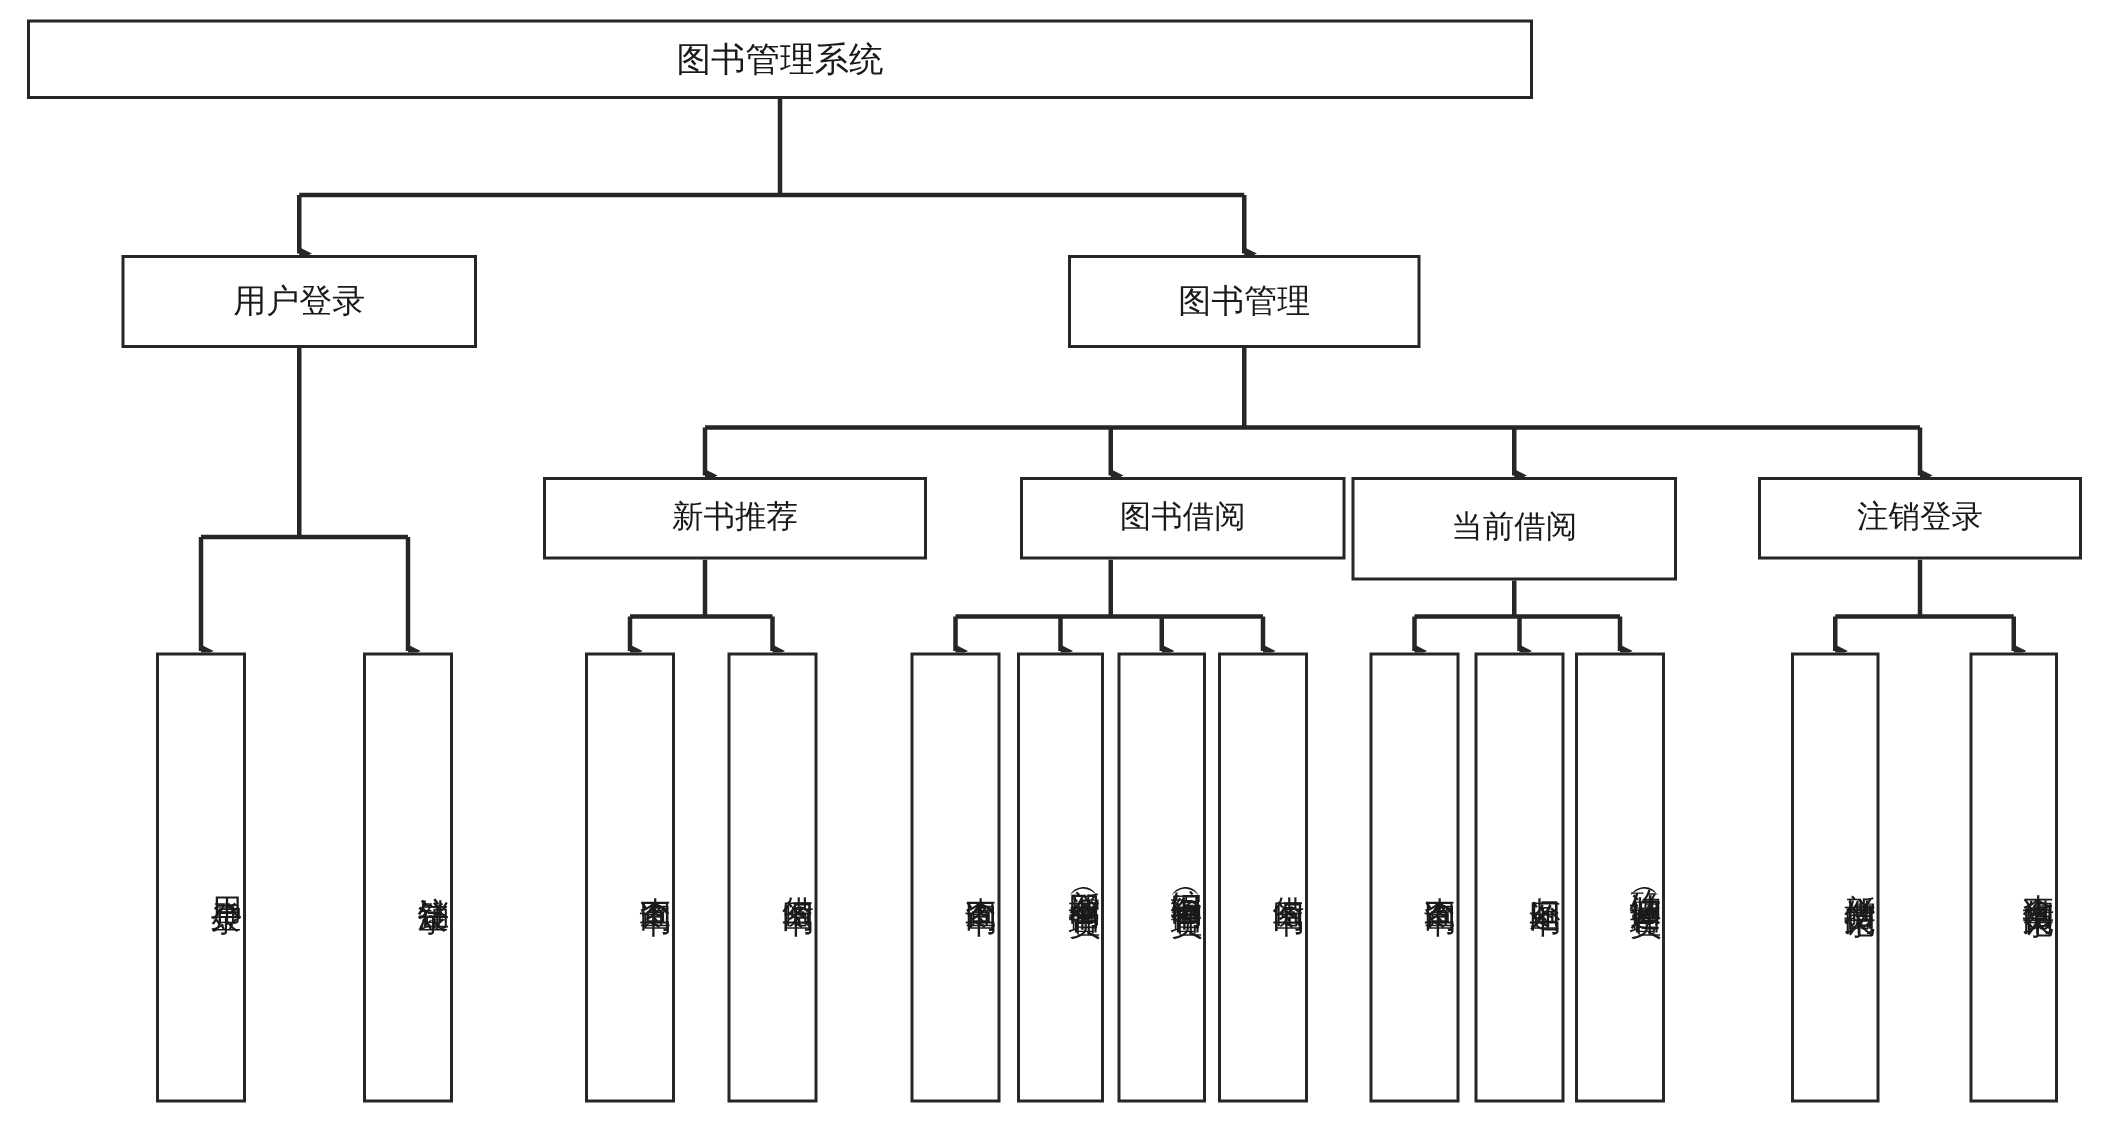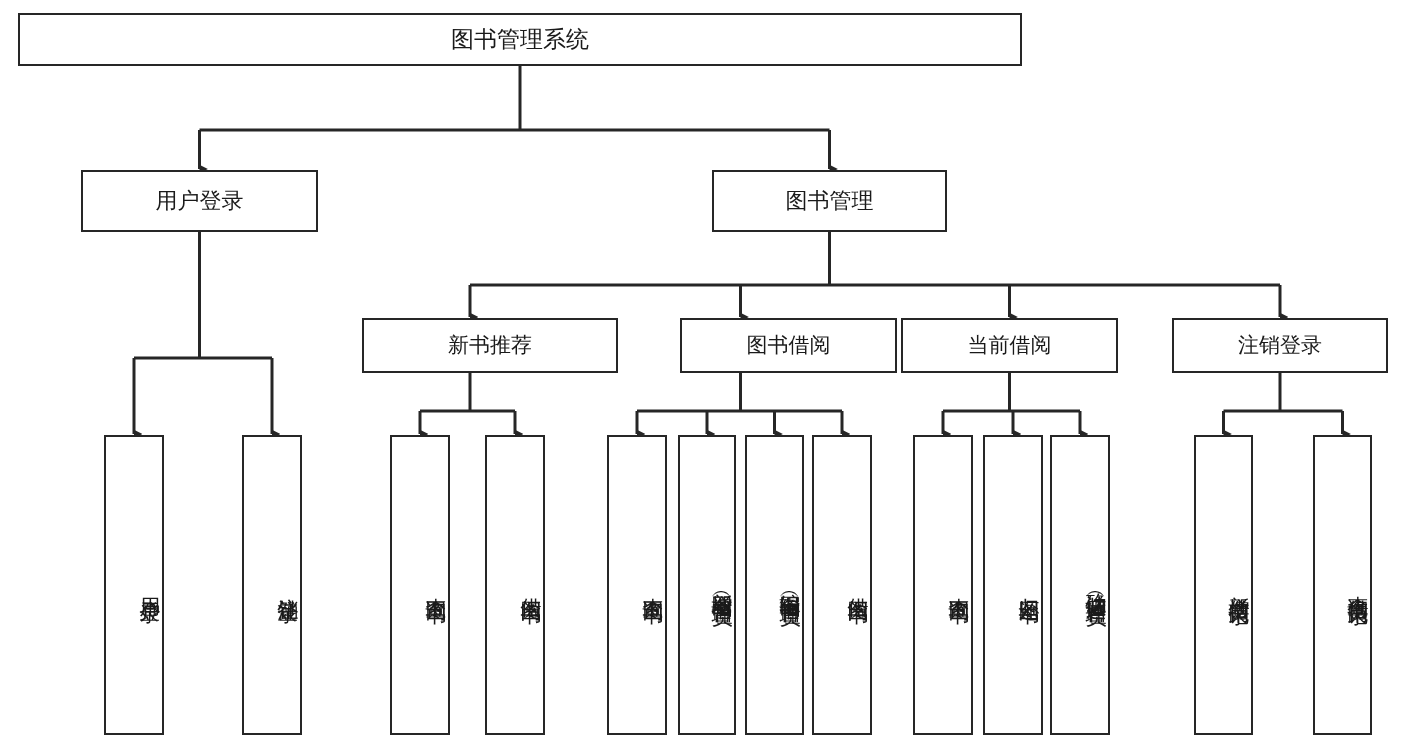--- a/index.html
+++ b/index.html
@@ -130,21 +130,21 @@
       </div>
       <div class="node level-1" style="left: 712px; top: 170px; width: 235px; height: 62px;">
         <span class="node-label">图书管理</span>
       </div>
       <div class="node level-2" style="left: 362px; top: 318px; width: 256px; height: 55px;">
         <span class="node-label">新书推荐</span>
       </div>
       <div class="node level-2" style="left: 632px; top: 318px; width: 217px; height: 55px; margin-left: 48px;">
         <span class="node-label">图书借阅</span>
       </div>
-      <div class="node level-2" style="left: 901px; top: 318px; width: 217px; height: 55px;">
+      <div class="node level-2" style="left: 901px; top: 318px; width: 217px; height: 69px;">
         <span class="node-label">当前借阅</span>
       </div>
       <div class="node level-2" style="left: 1172px; top: 318px; width: 216px; height: 55px;">
         <span class="node-label">注销登录</span>
       </div>
       <div class="node level-3 leaf" style="left: 104px; top: 435px; width: 60px; height: 300px;">
         <span class="node-label">用户登录</span>
       </div>
       <div class="node level-3 leaf" style="left: 242px; top: 435px; width: 60px; height: 300px;">
         <span class="node-label">注销登录</span>

